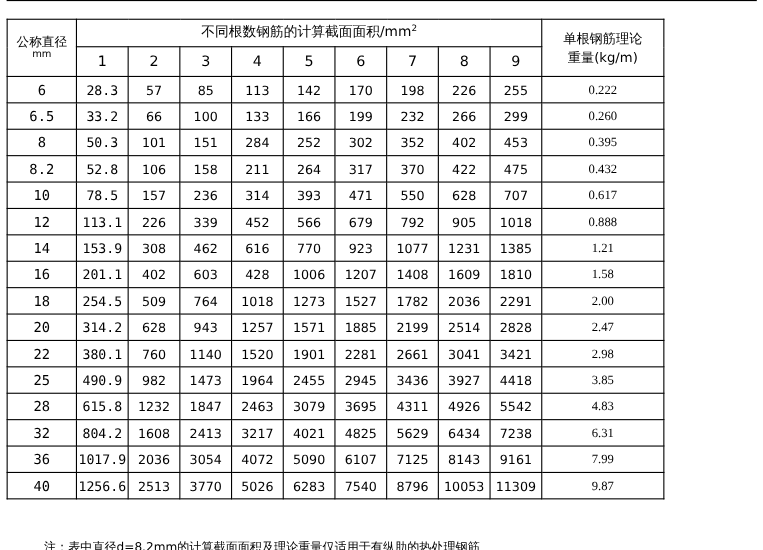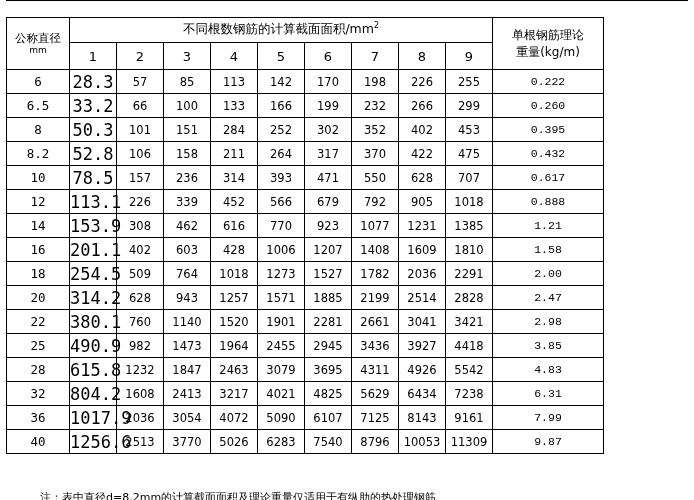--- a/index.html
+++ b/index.html
@@ -87,24 +87,24 @@
     font-size: 12.5px;
     height: 23px;
   }
   td.val {
     font-family: "DejaVu Sans", "Liberation Sans", sans-serif;
     font-size: 11.5px;
     height: 23px;
   }
   td.val.first {
     font-family: "DejaVu Sans Mono", "Liberation Mono", monospace;
-    font-size: 17px;
+    font-size: 12px;
   }
   td.weight {
-    font-family: Liberation Mono, monospace;
+    font-family: Liberation Serif, serif;
     font-size: 11.5px;
     height: 23px;
   }
   .note {
     font-family: "DejaVu Sans", "Liberation Sans", sans-serif;
     font-size: 11px;
     padding: 5px 8px 0 40px;
     line-height: 1.3;
     margin-top: 32px;
   }

